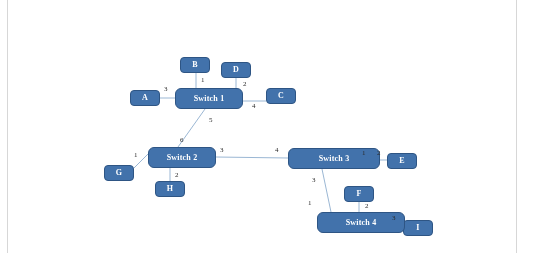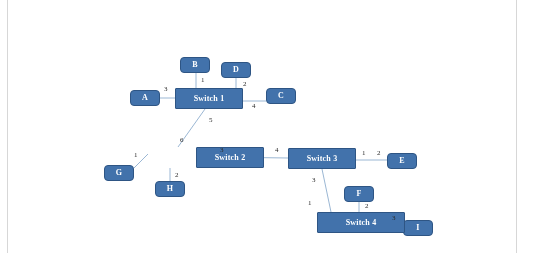--- a/index.html
+++ b/index.html
@@ -59,21 +59,21 @@
     line-height: 1;
   }
   .node.host {
     width: 30px;
     height: 16px;
     border-radius: 4px;
     font-size: 8px;
   }
   .node.switch {
     height: 21px;
-    border-radius: 1px;
+    border-radius: 6px;
     font-size: 8px;
   }
   .portlabel {
     position: absolute;
     font-size: 7px;
     color: #2b2b2b;
     font-family: "Liberation Serif", serif;
     line-height: 1;
     white-space: nowrap;
   }
@@ -104,22 +104,22 @@
   <div class="node host" style="left: 130px; top: 90px; width: 30px; height: 16px; background: rgb(66, 114, 171); border-color: rgb(46, 85, 132); color: rgb(255, 255, 255);">A</div>
       <div class="node host" style="left: 180px; top: 57px; width: 30px; height: 16px; background: rgb(66, 114, 171); border-color: rgb(46, 85, 132); color: rgb(255, 255, 255);">B</div>
       <div class="node host" style="left: 221px; top: 62px; width: 30px; height: 16px; background: rgb(66, 114, 171); border-color: rgb(46, 85, 132); color: rgb(255, 255, 255);">D</div>
       <div class="node host" style="left: 266px; top: 88px; width: 30px; height: 16px; background: rgb(66, 114, 171); border-color: rgb(46, 85, 132); color: rgb(255, 255, 255);">C</div>
       <div class="node host" style="left: 104px; top: 165px; width: 30px; height: 16px; background: rgb(66, 114, 171); border-color: rgb(46, 85, 132); color: rgb(255, 255, 255);">G</div>
       <div class="node host" style="left: 155px; top: 181px; width: 30px; height: 16px; background: rgb(66, 114, 171); border-color: rgb(46, 85, 132); color: rgb(255, 255, 255);">H</div>
       <div class="node host" style="left: 387px; top: 153px; width: 30px; height: 16px; background: rgb(66, 114, 171); border-color: rgb(46, 85, 132); color: rgb(255, 255, 255);">E</div>
       <div class="node host" style="left: 344px; top: 186px; width: 30px; height: 16px; background: rgb(66, 114, 171); border-color: rgb(46, 85, 132); color: rgb(255, 255, 255);">F</div>
       <div class="node host" style="left: 403px; top: 220px; width: 30px; height: 16px; background: rgb(66, 114, 171); border-color: rgb(46, 85, 132); color: rgb(255, 255, 255);">I</div>
       <div class="node switch" style="left: 175px; top: 88px; width: 68px; height: 21px; background: rgb(66, 114, 171); border-color: rgb(46, 85, 132); color: rgb(255, 255, 255);">Switch 1</div>
-      <div class="node switch" style="left: 148px; top: 147px; width: 68px; height: 21px; background: rgb(66, 114, 171); border-color: rgb(46, 85, 132); color: rgb(255, 255, 255); margin-left: 48px;">Switch 2</div>
-      <div class="node switch" style="left: 288px; top: 148px; width: 68px; height: 21px; background: rgb(66, 114, 171); border-color: rgb(46, 85, 132); color: rgb(255, 255, 255);">Switch 3</div>
+      <div class="node switch" style="left: 148px; top: 147px; width: 68px; height: 21px; background: rgb(66, 114, 171); border-color: rgb(46, 85, 132); color: rgb(255, 255, 255);">Switch 2</div>
+      <div class="node switch" style="left: 288px; top: 148px; width: 92px; height: 21px; background: rgb(66, 114, 171); border-color: rgb(46, 85, 132); color: rgb(255, 255, 255);">Switch 3</div>
       <div class="node switch" style="left: 317px; top: 212px; width: 88px; height: 21px; background: rgb(66, 114, 171); border-color: rgb(46, 85, 132); color: rgb(255, 255, 255);">Switch 4</div>
       <div class="portlabel" style="left: 201px; top: 77px; color: rgb(43, 43, 43);">1</div>
       <div class="portlabel" style="left: 243px; top: 81px; color: rgb(43, 43, 43);">2</div>
       <div class="portlabel" style="left: 164px; top: 86px; color: rgb(43, 43, 43);">3</div>
       <div class="portlabel" style="left: 252px; top: 103px; color: rgb(43, 43, 43);">4</div>
       <div class="portlabel" style="left: 209px; top: 117px; color: rgb(43, 43, 43);">5</div>
       <div class="portlabel" style="left: 180px; top: 137px; color: rgb(43, 43, 43);">6</div>
       <div class="portlabel" style="left: 134px; top: 152px; color: rgb(43, 43, 43);">1</div>
       <div class="portlabel" style="left: 175px; top: 172px; color: rgb(43, 43, 43);">2</div>
       <div class="portlabel" style="left: 220px; top: 147px; color: rgb(43, 43, 43);">3</div>

